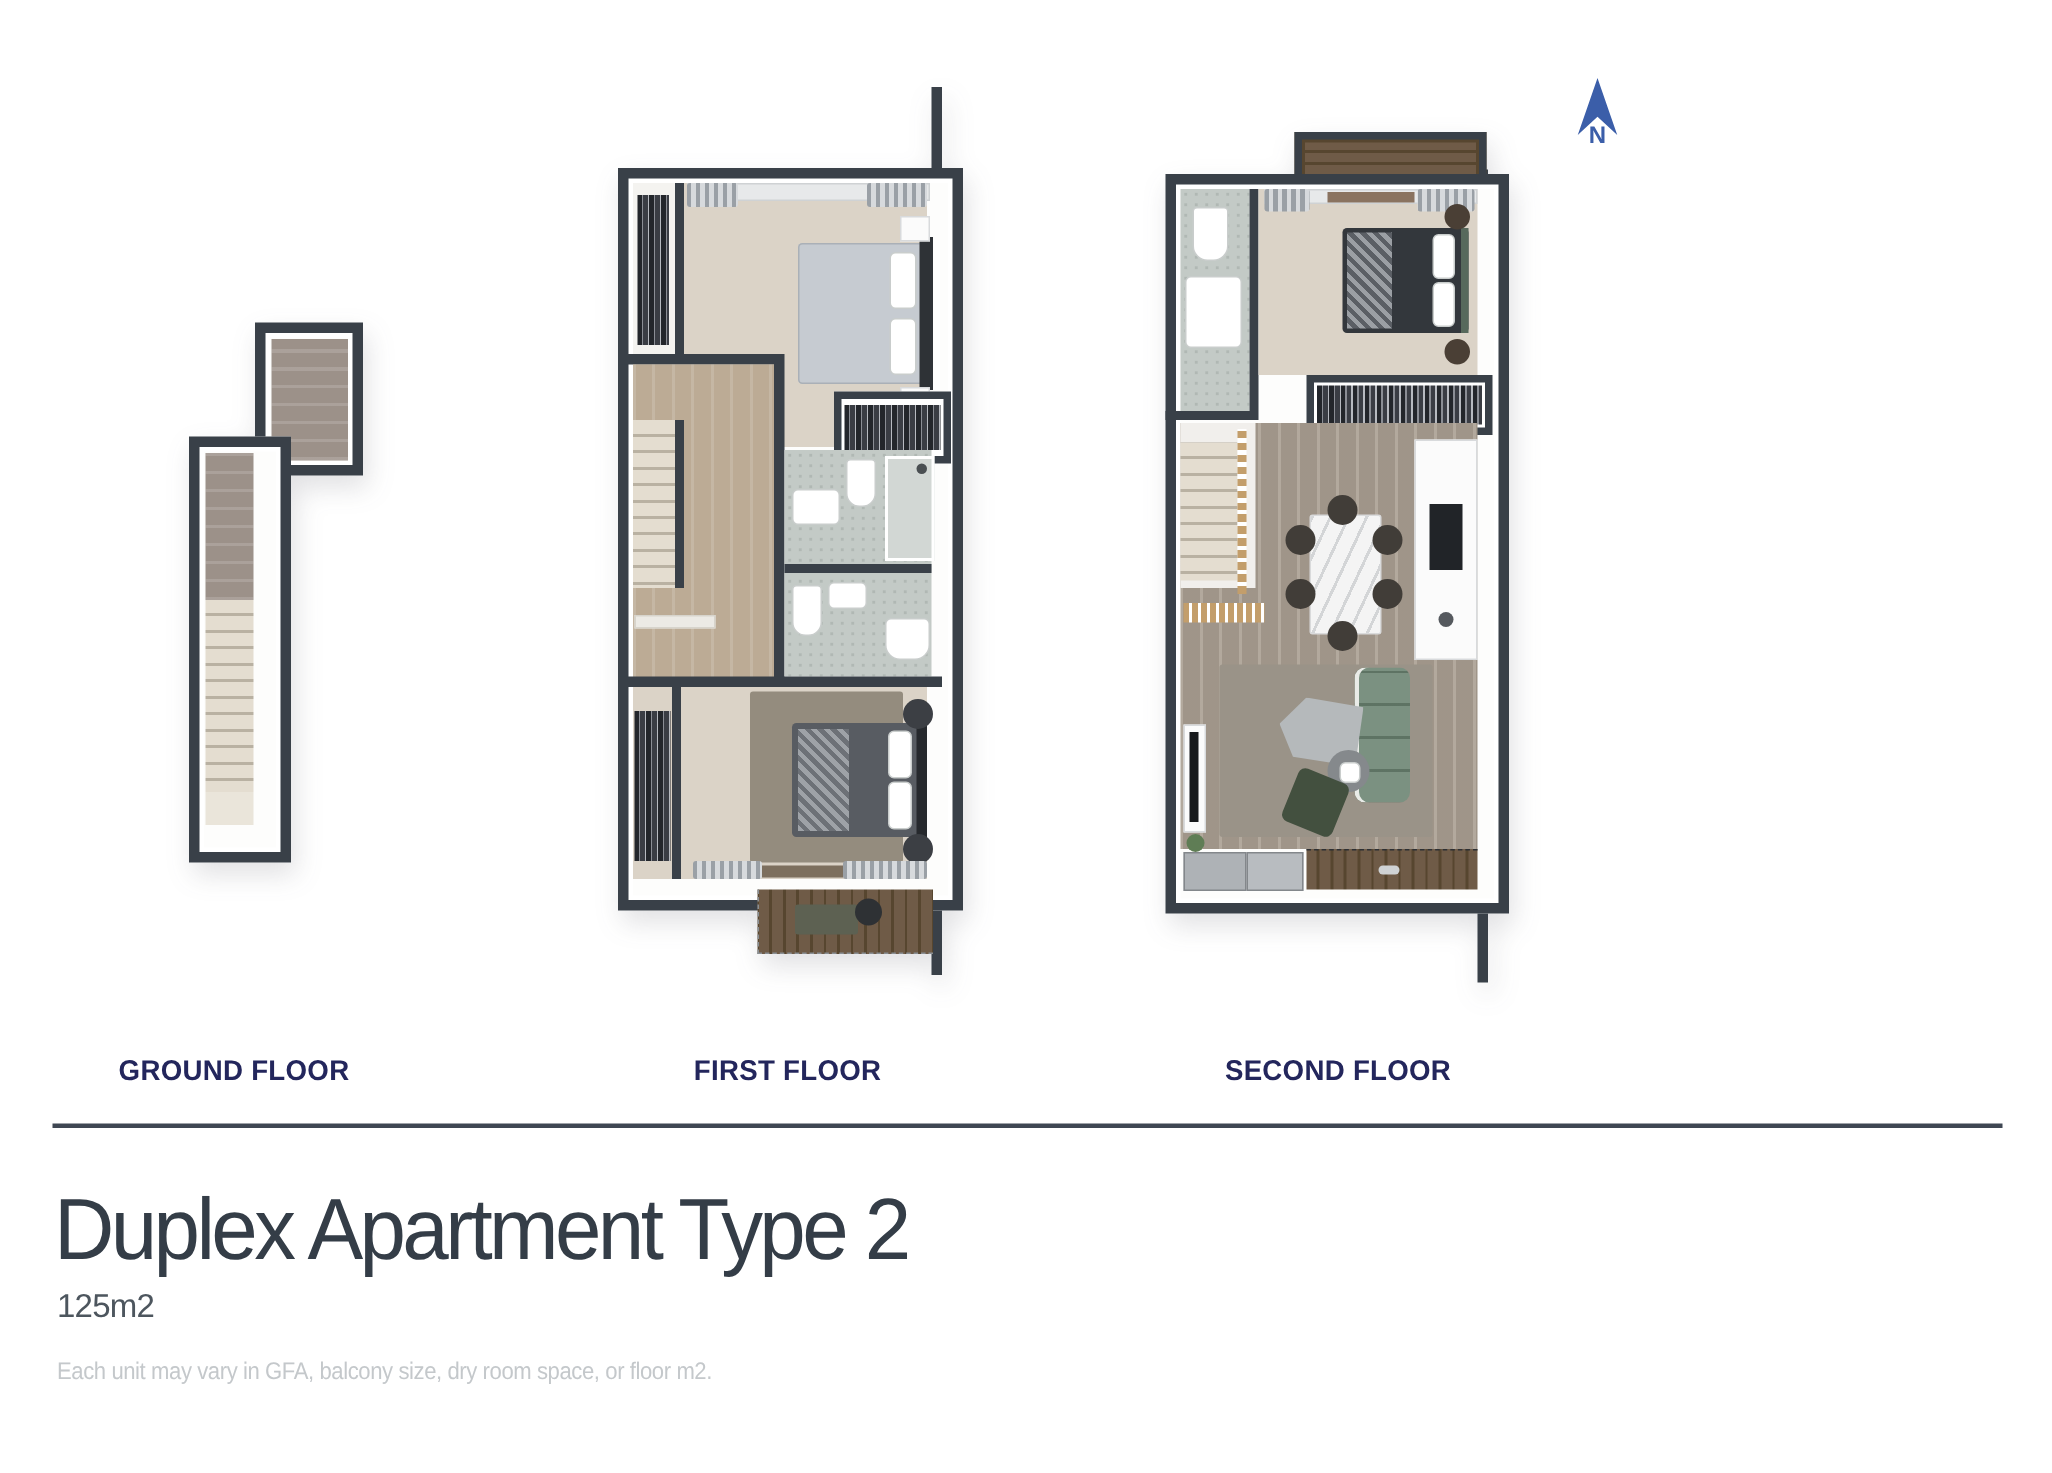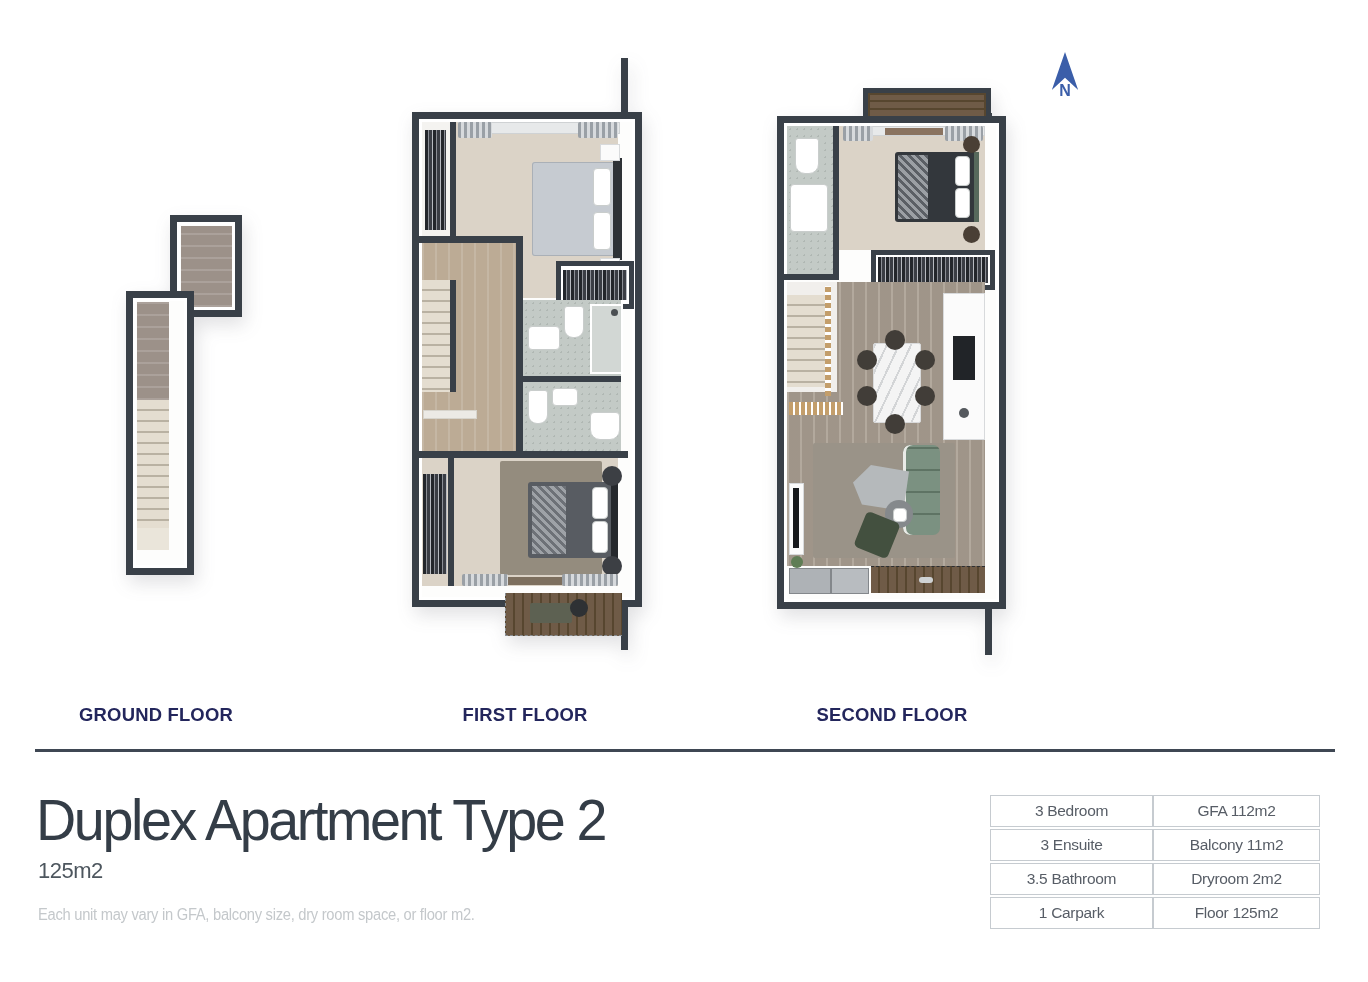--- a/index.html
+++ b/index.html
@@ -197,24 +197,14 @@
   <div class="abs floor-label" style="left:46px;top:704px;">GROUND FLOOR</div>
   <div class="abs floor-label" style="left:415px;top:704px;">FIRST FLOOR</div>
   <div class="abs floor-label" style="left:782px;top:704px;">SECOND FLOOR</div>
 
   <div class="abs divider" style="left:35px;top:749px;width:1300px;"></div>
 
   <div class="abs title" style="left:36px;top:786px;">Duplex Apartment Type 2</div>
   <div class="abs subtitle" style="left:38px;top:858px;">125m2</div>
   <div class="abs disclaimer" style="left:38px;top:906px;">Each unit may vary in GFA, balcony size, dry room space, or floor m2.</div>
 
-  <div class="abs spec" style="left:990px;top:795px;">
-    <div class="cell">3 Bedroom</div>
-    <div class="cell">GFA 112m2</div>
-    <div class="cell">3 Ensuite</div>
-    <div class="cell">Balcony 11m2</div>
-    <div class="cell">3.5 Bathroom</div>
-    <div class="cell">Dryroom 2m2</div>
-    <div class="cell">1 Carpark</div>
-    <div class="cell">Floor 125m2</div>
-  </div>
 
 </div>
 
 </body></html>

